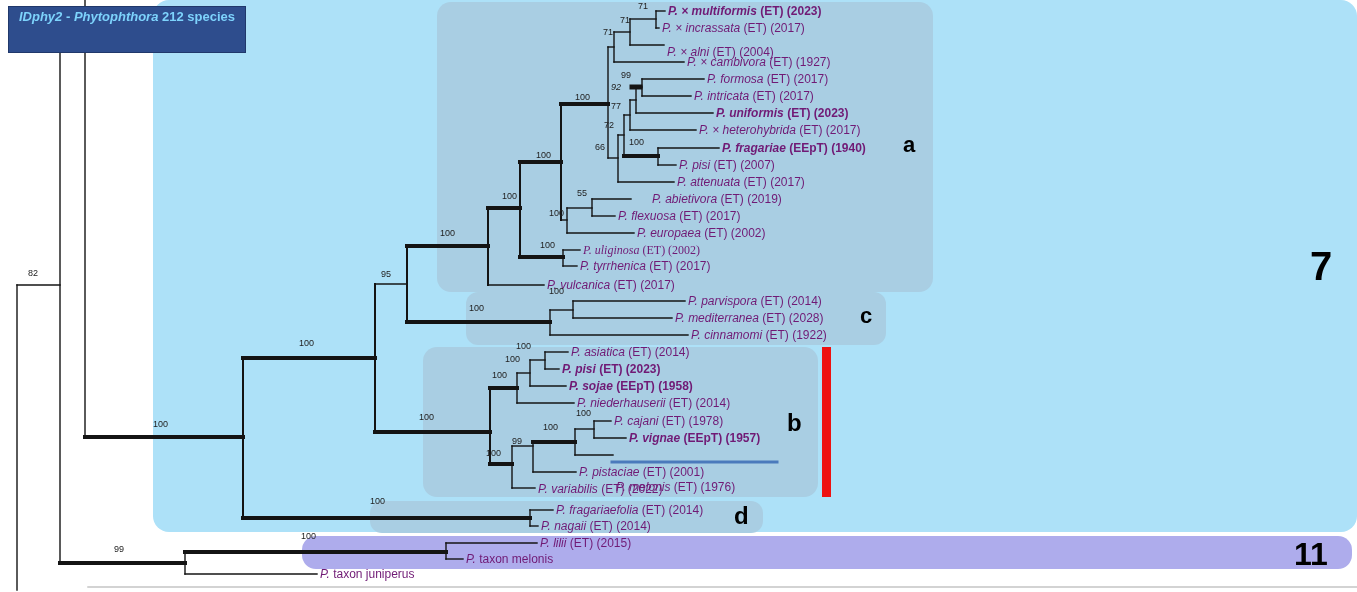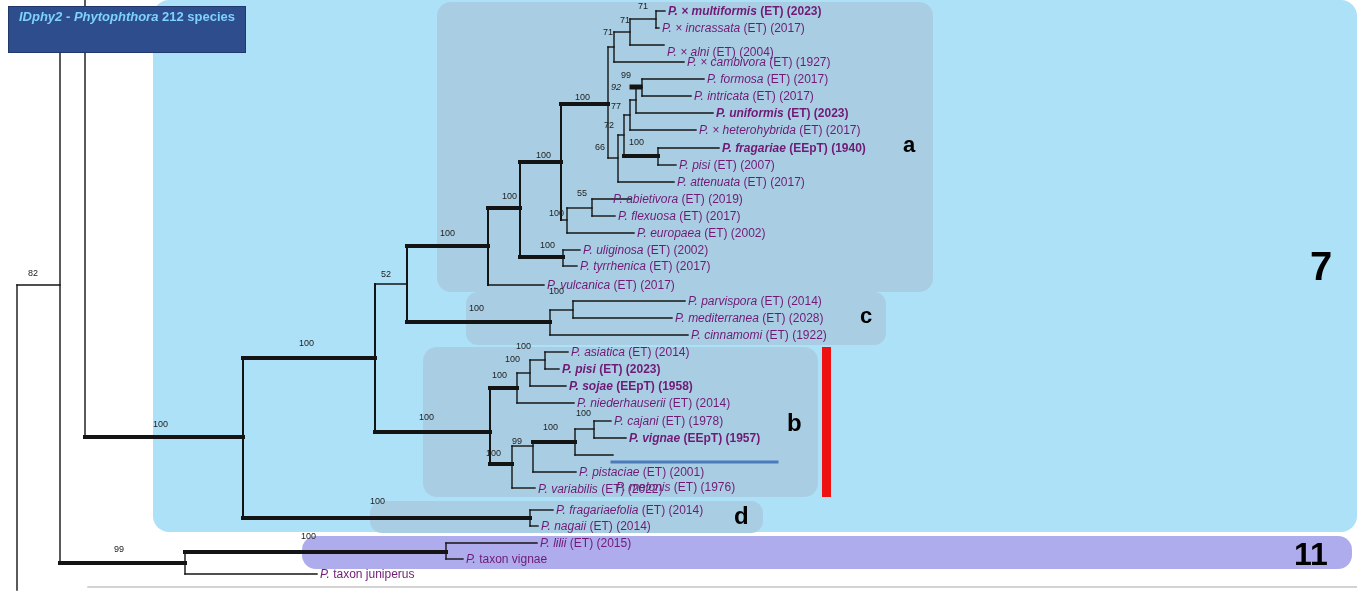--- a/index.html
+++ b/index.html
@@ -143,60 +143,60 @@
       <div class="taxon" style="left: 662px; top: 28px;"><span class="sp">P. × incrassata</span><span> (ET) (2017)</span></div>
       <div class="taxon" style="left: 667px; top: 45px; margin-top: 7px;"><span class="sp">P. × alni</span><span> (ET) (2004)</span></div>
       <div class="taxon" style="left: 687px; top: 62px;"><span class="sp">P. × cambivora</span><span> (ET) (1927)</span></div>
       <div class="taxon" style="left: 707px; top: 79px;"><span class="sp">P. formosa</span><span> (ET) (2017)</span></div>
       <div class="taxon" style="left: 694px; top: 96px;"><span class="sp">P. intricata</span><span> (ET) (2017)</span></div>
       <div class="taxon bold" style="left: 716px; top: 113px;"><span class="sp">P. uniformis</span><span> (ET) (2023)</span></div>
       <div class="taxon" style="left: 699px; top: 130px;"><span class="sp">P. × heterohybrida</span><span> (ET) (2017)</span></div>
       <div class="taxon bold" style="left: 722px; top: 148px; text-align: right;"><span class="sp">P. fragariae</span><span> (EEpT) (1940)</span></div>
       <div class="taxon" style="left: 679px; top: 165px;"><span class="sp">P. pisi</span><span> (ET) (2007)</span></div>
       <div class="taxon" style="left: 677px; top: 182px;"><span class="sp">P. attenuata</span><span> (ET) (2017)</span></div>
-      <div class="taxon" style="left: 613px; top: 199px;"><span class="sp">P. abietivora</span><span> (ET) (2019)</span></div>
+      <div class="taxon" style="left: 652px; top: 199px;"><span class="sp">P. abietivora</span><span> (ET) (2019)</span></div>
       <div class="taxon" style="left: 618px; top: 216px;"><span class="sp">P. flexuosa</span><span> (ET) (2017)</span></div>
       <div class="taxon" style="left: 637px; top: 233px;"><span class="sp">P. europaea</span><span>  (ET) (2002)</span></div>
-      <div class="taxon" style="left: 583px; top: 250px;"><span class="sp">P. uliginosa</span><span> (ET) (2002)</span></div>
+      <div class="taxon" style="left: 583px; top: 250px; font-family: Liberation Serif, serif;"><span class="sp">P. uliginosa</span><span> (ET) (2002)</span></div>
       <div class="taxon" style="left: 580px; top: 266px;"><span class="sp">P. tyrrhenica</span><span> (ET) (2017)</span></div>
       <div class="taxon" style="left: 547px; top: 285px;"><span class="sp">P. vulcanica</span><span> (ET) (2017)</span></div>
       <div class="taxon" style="left: 688px; top: 301px;"><span class="sp">P. parvispora</span><span> (ET) (2014)</span></div>
       <div class="taxon" style="left: 675px; top: 318px;"><span class="sp">P. mediterranea</span><span> (ET) (2028)</span></div>
       <div class="taxon" style="left: 691px; top: 335px;"><span class="sp">P. cinnamomi</span><span> (ET) (1922)</span></div>
       <div class="taxon" style="left: 571px; top: 352px;"><span class="sp">P. asiatica</span><span> (ET) (2014)</span></div>
       <div class="taxon bold" style="left: 562px; top: 369px;"><span class="sp">P. pisi</span><span> (ET) (2023)</span></div>
       <div class="taxon bold" style="left: 569px; top: 386px;"><span class="sp">P. sojae</span><span> (EEpT) (1958)</span></div>
       <div class="taxon" style="left: 577px; top: 403px; text-align: center;"><span class="sp">P. niederhauserii</span><span> (ET) (2014)</span></div>
       <div class="taxon" style="left: 614px; top: 421px;"><span class="sp">P. cajani</span><span> (ET) (1978)</span></div>
       <div class="taxon bold" style="left: 629px; top: 438px;"><span class="sp">P. vignae</span><span> (EEpT) (1957)</span></div>
       <div class="taxon" style="left: 616px; top: 455px; margin-top: 32px;"><span class="sp">P. melonis</span><span> (ET) (1976)</span></div>
       <div class="taxon" style="left: 579px; top: 472px;"><span class="sp">P. pistaciae</span><span> (ET) (2001)</span></div>
       <div class="taxon" style="left: 538px; top: 489px;"><span class="sp">P. variabilis</span><span> (ET) (2022)</span></div>
       <div class="taxon" style="left: 556px; top: 510px;"><span class="sp">P. fragariaefolia</span><span> (ET) (2014)</span></div>
       <div class="taxon" style="left: 541px; top: 526px;"><span class="sp">P. nagaii</span><span> (ET) (2014)</span></div>
       <div class="taxon" style="left: 540px; top: 543px;"><span class="sp">P. lilii</span><span> (ET) (2015)</span></div>
-      <div class="taxon" style="left: 466px; top: 559px;"><span class="sp">P.</span><span> taxon vignae</span></div>
+      <div class="taxon" style="left: 466px; top: 559px;"><span class="sp">P.</span><span> taxon melonis</span></div>
       <div class="taxon" style="left: 320px; top: 574px;"><span class="sp">P.</span><span> taxon juniperus</span></div>
       <div class="support" style="left: 638px; top: 2px;">71</div>
       <div class="support" style="left: 620px; top: 16px;">71</div>
       <div class="support" style="left: 603px; top: 28px;">71</div>
       <div class="support" style="left: 621px; top: 71px;">99</div>
       <div class="support" style="left: 611px; top: 83px; font-style: italic;">92</div>
       <div class="support" style="left: 611px; top: 102px;">77</div>
       <div class="support" style="left: 604px; top: 121px;">72</div>
       <div class="support" style="left: 595px; top: 143px;">66</div>
       <div class="support" style="left: 629px; top: 138px;">100</div>
       <div class="support" style="left: 575px; top: 93px;">100</div>
       <div class="support" style="left: 536px; top: 151px;">100</div>
       <div class="support" style="left: 577px; top: 189px;">55</div>
       <div class="support" style="left: 549px; top: 209px;">100</div>
       <div class="support" style="left: 502px; top: 192px;">100</div>
       <div class="support" style="left: 540px; top: 241px;">100</div>
       <div class="support" style="left: 440px; top: 229px;">100</div>
-      <div class="support" style="left: 381px; top: 270px;">52</div>
+      <div class="support" style="left: 381px; top: 270px;">95</div>
       <div class="support" style="left: 469px; top: 304px;">100</div>
       <div class="support" style="left: 549px; top: 287px;">100</div>
       <div class="support" style="left: 299px; top: 339px;">100</div>
       <div class="support" style="left: 153px; top: 420px;">100</div>
       <div class="support" style="left: 419px; top: 413px;">100</div>
       <div class="support" style="left: 516px; top: 342px;">100</div>
       <div class="support" style="left: 505px; top: 355px;">100</div>
       <div class="support" style="left: 492px; top: 371px;">100</div>
       <div class="support" style="left: 486px; top: 449px;">100</div>
       <div class="support" style="left: 512px; top: 437px;">99</div>

